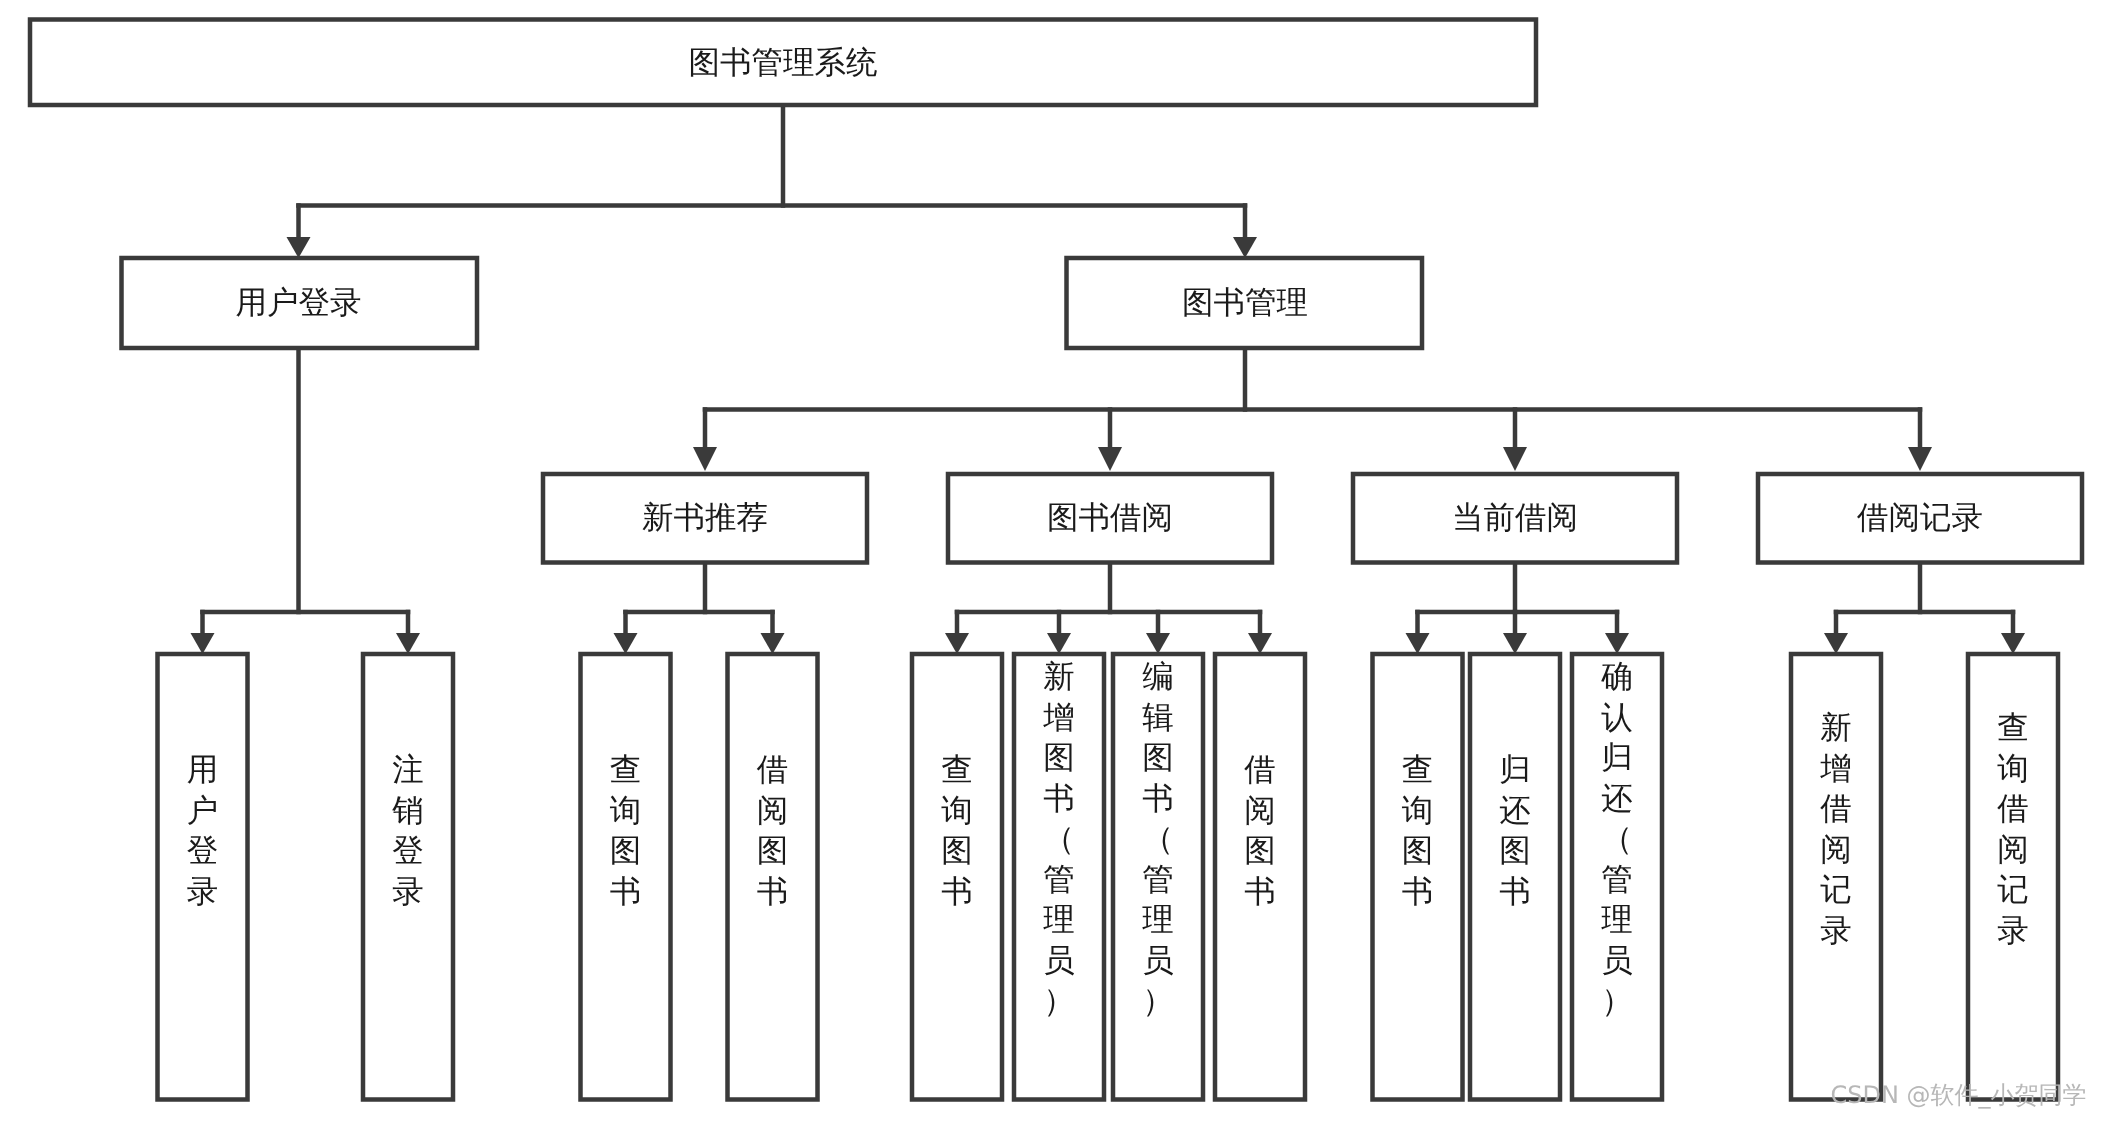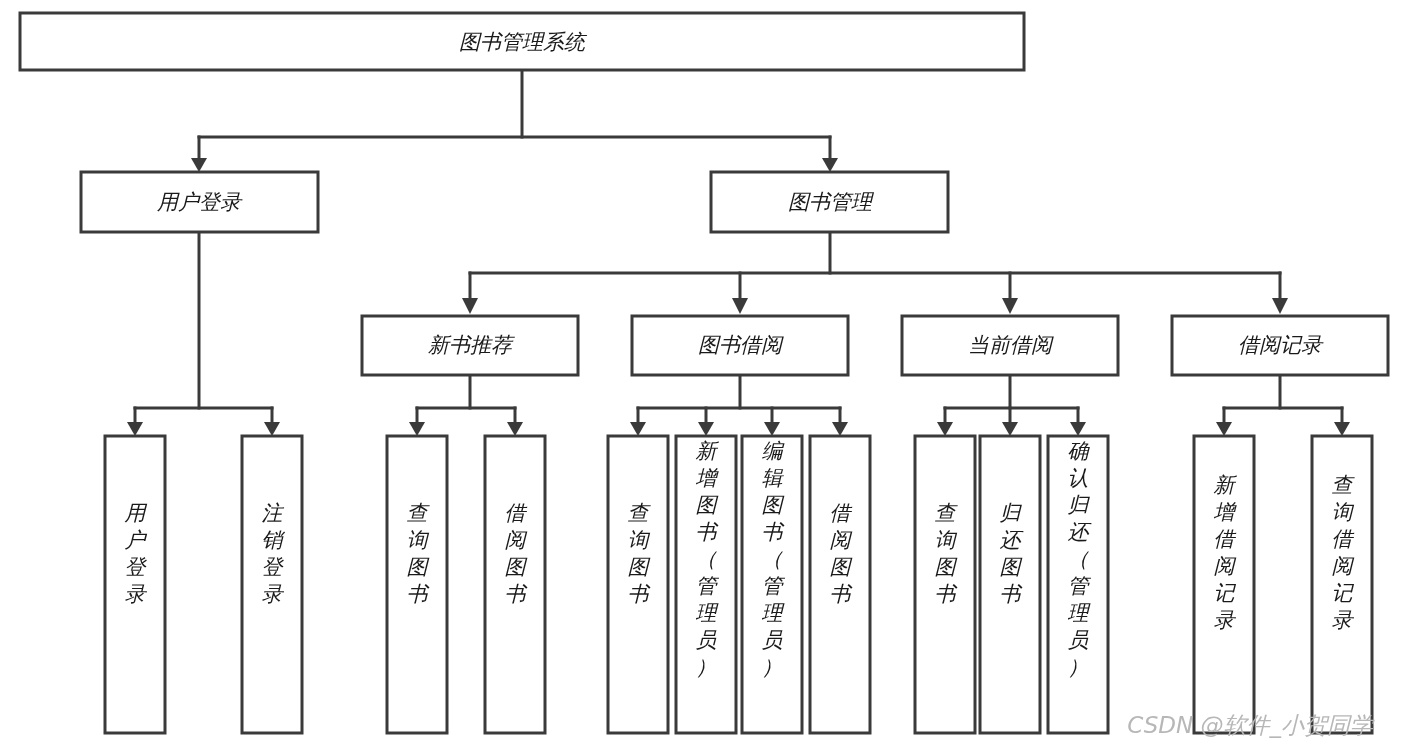--- a/index.html
+++ b/index.html
@@ -12,21 +12,20 @@
     width: 1405px;
     height: 747px;
     font-family: "DejaVu Sans", "Liberation Sans", sans-serif;
     overflow: hidden;
     position: relative;
   }
   #diagram-root {
     position: relative;
     width: 1405px;
     height: 747px;
-    font-style: italic;
   }
   svg#tree-svg {
     position: absolute;
     top: 0;
     left: 0;
     width: 1405px;
     height: 747px;
     display: block;
   }
   .node-box {
@@ -52,24 +51,24 @@
     dominant-baseline: middle;
   }
   .node-label-v {
     font-family: "DejaVu Sans", "Liberation Sans", sans-serif;
     font-size: 21px;
     fill: #1a1a1a;
     text-anchor: middle;
   }
   .watermark-text {
     position: absolute;
-    right: 32px;
+    right: 14px;
     bottom: 6px;
     font-family: "DejaVu Sans", "Liberation Sans", sans-serif;
-    font-size: 23px;
+    font-size: 16px;
     color: #b7b7b7;
     white-space: nowrap;
     user-select: none;
     text-align: center;
   }
 </style>
 </head>
 <body>
 
 <div id="diagram-root">

